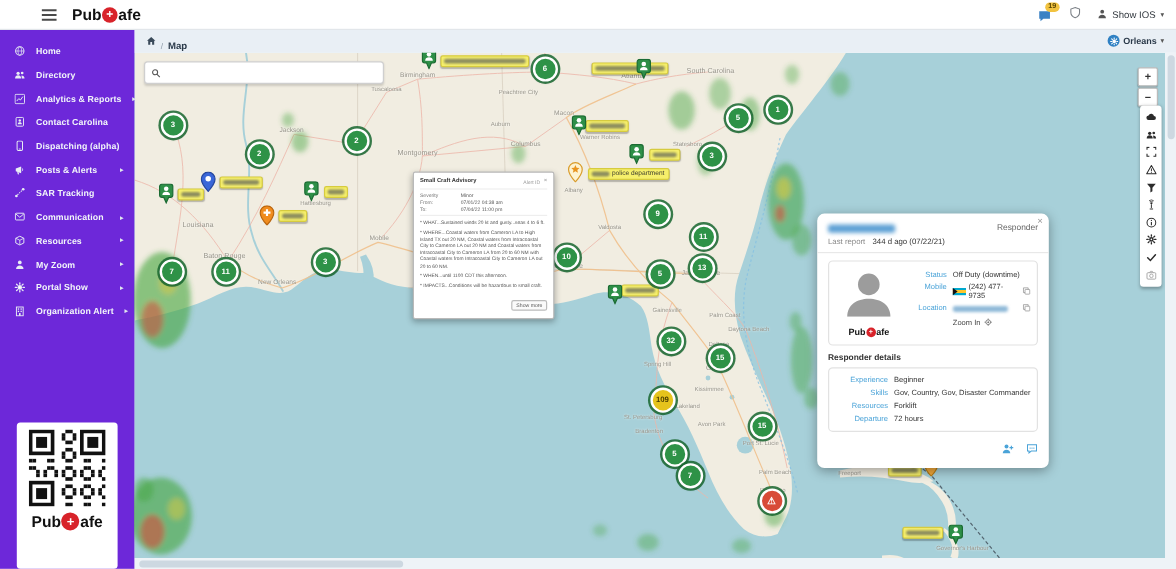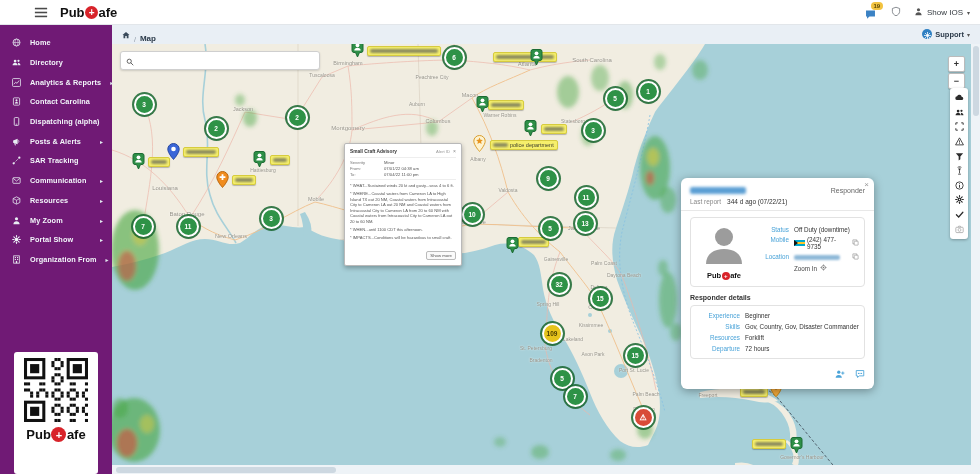--- a/index.html
+++ b/index.html
@@ -19,21 +19,21 @@
   .msg-wrap{position:relative;width:13px;height:12px;}
   .msg-wrap svg{width:11px;height:11px;color:#3b82c4;}
   .badge{position:absolute;left:6px;top:-4px;background:#f2c340;color:#5a4500;font-size:6px;font-weight:bold;
          border-radius:5px;padding:0.5px 2.5px;line-height:7px;}
   .shield-btn svg{width:10px;height:11px;color:#7a7f85;}
   .user-menu{display:flex;align-items:center;gap:4px;font-size:8px;color:#33393f;}
   .user-menu .ui svg{width:9px;height:9px;color:#555;}
   .caret{font-size:6px;color:#555;}
 
   
-  .sidebar{position:absolute;left:0;top:24px;width:112px;height:450px;background:#701a75;z-index:35;}
+  .sidebar{position:absolute;left:0;top:24px;width:112px;height:450px;background:#6d28d9;z-index:35;}
   #side-items{padding-top:9px;}
   .side-item{height:19.7px;display:flex;align-items:center;padding:0 9px 0 12px;gap:9px;cursor:pointer;}
   .side-item .s-icon{width:9px;height:9px;flex:0 0 9px;display:flex;}
   .side-item .s-icon svg{width:9px;height:9px;color:#e8edf3;}
   .side-item .s-label{font-size:7.3px;font-weight:bold;color:#f2f6fa;letter-spacing:.1px;white-space:nowrap;}
   .side-item .s-caret{margin-left:auto;font-size:6px;color:#dfe6ee;}
   .qr-card{position:absolute;left:14px;top:328px;width:84px;height:116px;background:#fff;border-radius:3px;
            display:flex;flex-direction:column;align-items:center;padding-top:6px;}
   .qr-card svg{width:64px;height:64px;}
   .qr-logo{display:flex;align-items:center;font-weight:bold;font-size:13px;color:#111;margin-top:5px;}
@@ -309,21 +309,21 @@
               <rect x="3" y="1.5" width="10" height="13" fill="none" stroke="currentColor" stroke-width="1.4"></rect>
               <g fill="currentColor">
                 <rect x="5" y="3.5" width="2" height="2"></rect>
                 <rect x="9" y="3.5" width="2" height="2"></rect>
                 <rect x="5" y="7" width="2" height="2"></rect>
                 <rect x="9" y="7" width="2" height="2"></rect>
                 <rect x="6.8" y="10.5" width="2.4" height="4"></rect>
               </g>
             </svg>
           </span>
-          <span class="s-label">Organization From</span>
+          <span class="s-label">Organization Alert</span>
           <span class="s-caret">▸</span>
         </div>
       </nav>
     <div class="qr-card">
       <svg id="qr-svg" viewBox="0 0 63 63">
           <rect width="63" height="63" fill="#fff"></rect>
           <rect x="0" y="0" width="21" height="21" fill="#111"></rect>
           <rect x="3" y="3" width="15" height="15" fill="#fff"></rect>
           <rect x="6" y="6" width="9" height="9" fill="#111"></rect>
           <rect x="42" y="0" width="21" height="21" fill="#111"></rect>
@@ -437,21 +437,21 @@
                 <line x1="12.8" y1="8" x2="14.8" y2="8"></line>
                 <line x1="3.2" y1="3.2" x2="4.6" y2="4.6"></line>
                 <line x1="11.4" y1="11.4" x2="12.8" y2="12.8"></line>
                 <line x1="3.2" y1="12.8" x2="4.6" y2="11.4"></line>
                 <line x1="11.4" y1="4.6" x2="12.8" y2="3.2"></line>
               </g>
               <circle cx="8" cy="8" r="3.4" fill="currentColor"></circle>
               <circle cx="8" cy="8" r="1.2" fill="#fff"></circle>
             </svg></span>
         </span>
-      <span class="sup-label">Support</span>
+      <span class="sup-label">Orleans</span>
       <span class="caret">▾</span>
     </div>
   </div>
 
   <div class="map">
     <svg class="basemap" viewBox="112 44 859 421" preserveAspectRatio="none">
       <defs>
         <filter id="rb" x="-60%" y="-60%" width="220%" height="220%">
             <feGaussianBlur stdDeviation="2.2"></feGaussianBlur>
           </filter>

